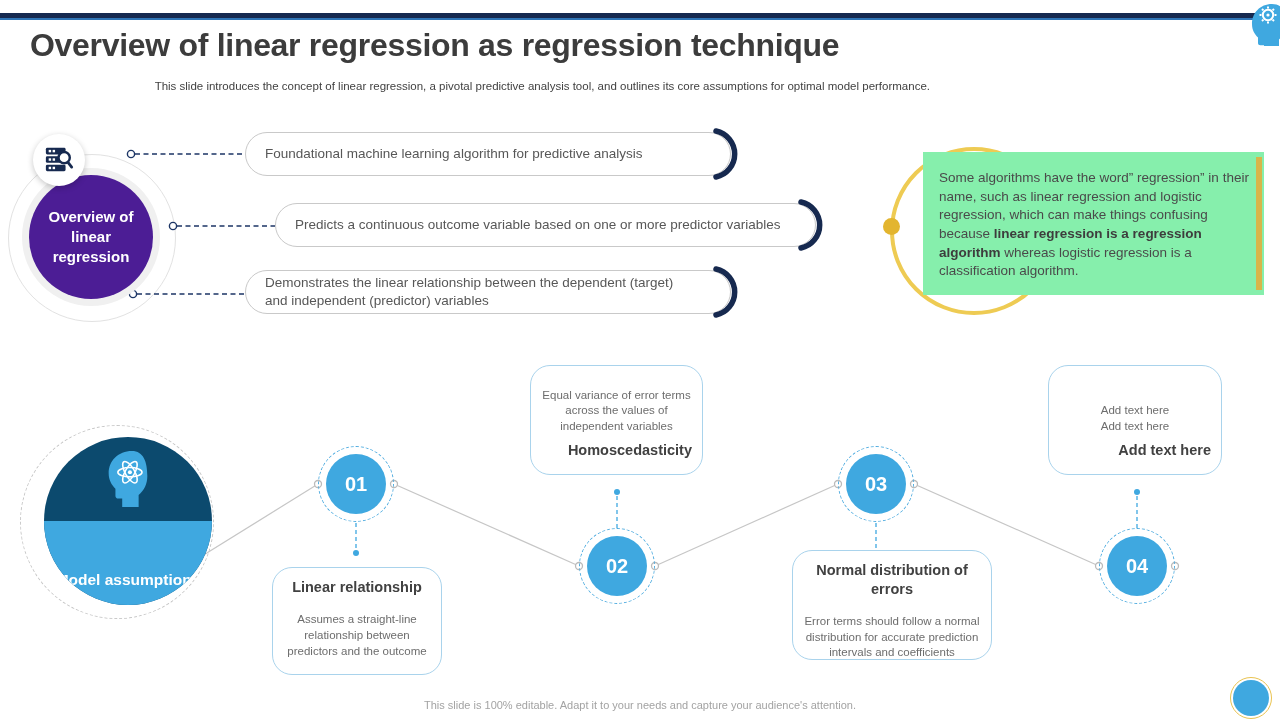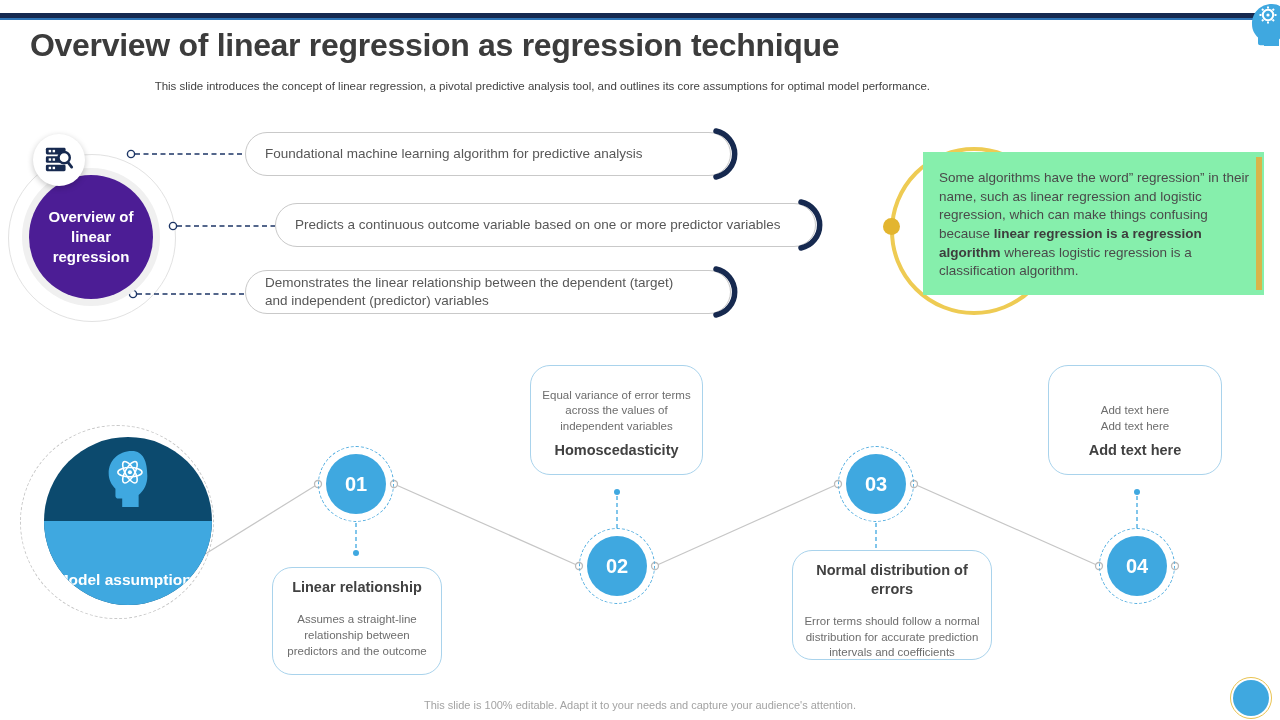--- a/index.html
+++ b/index.html
@@ -56,21 +56,21 @@
   .num-circle{width:60px;height:60px;border-radius:50%;background:#3fa8e0;z-index:4;display:flex;align-items:center;
               justify-content:center;color:#fff;font-weight:bold;font-size:20px;}
 
   
   .abox{background:#fff;border:1.5px solid #a9d3ec;border-radius:20px;z-index:3;box-sizing:border-box;
         display:flex;flex-direction:column;text-align:center;padding:10px 10px;}
   .abox .atitle{font-size:14.5px;font-weight:bold;color:#414141;line-height:1.3;}
   .abox .adesc{font-size:11.5px;color:#6d6d6d;line-height:1.38;margin-top:15px;white-space:pre-line;}
   .abox.above{justify-content:flex-end;padding-bottom:14px;}
   .abox.above .adesc{order:1;margin-top:0;margin-bottom:6px;}
-  .abox.above .atitle{order:2;}
+  .abox.above .atitle{order:2;text-align:right;}
 
   
   .footer{left:0;top:699px;width:1280px;text-align:center;font-size:11px;color:#a3a3a3;z-index:3;}
   .corner-circle{left:1233px;top:680px;width:36px;height:36px;border-radius:50%;background:#3fa8e0;
                  outline:1.5px solid #e9c350;outline-offset:2px;z-index:3;}
   .head-badge{left:1248px;top:2px;width:34px;height:44px;z-index:4;overflow:hidden;}
 </style>
 </head>
 <body>
 

